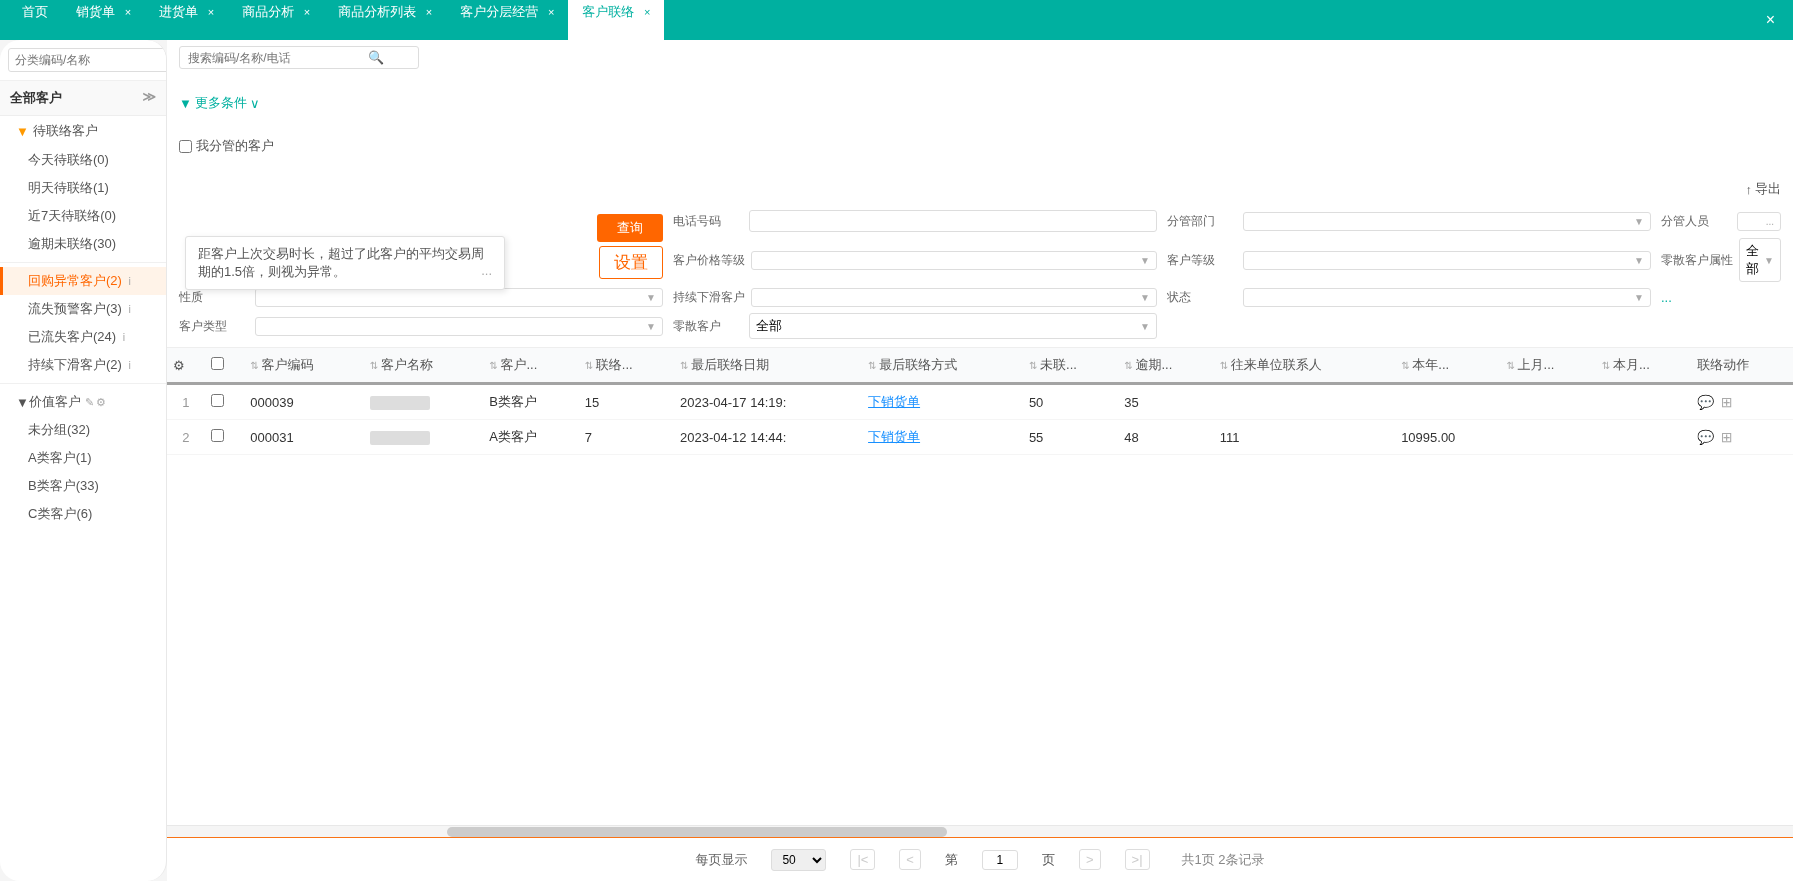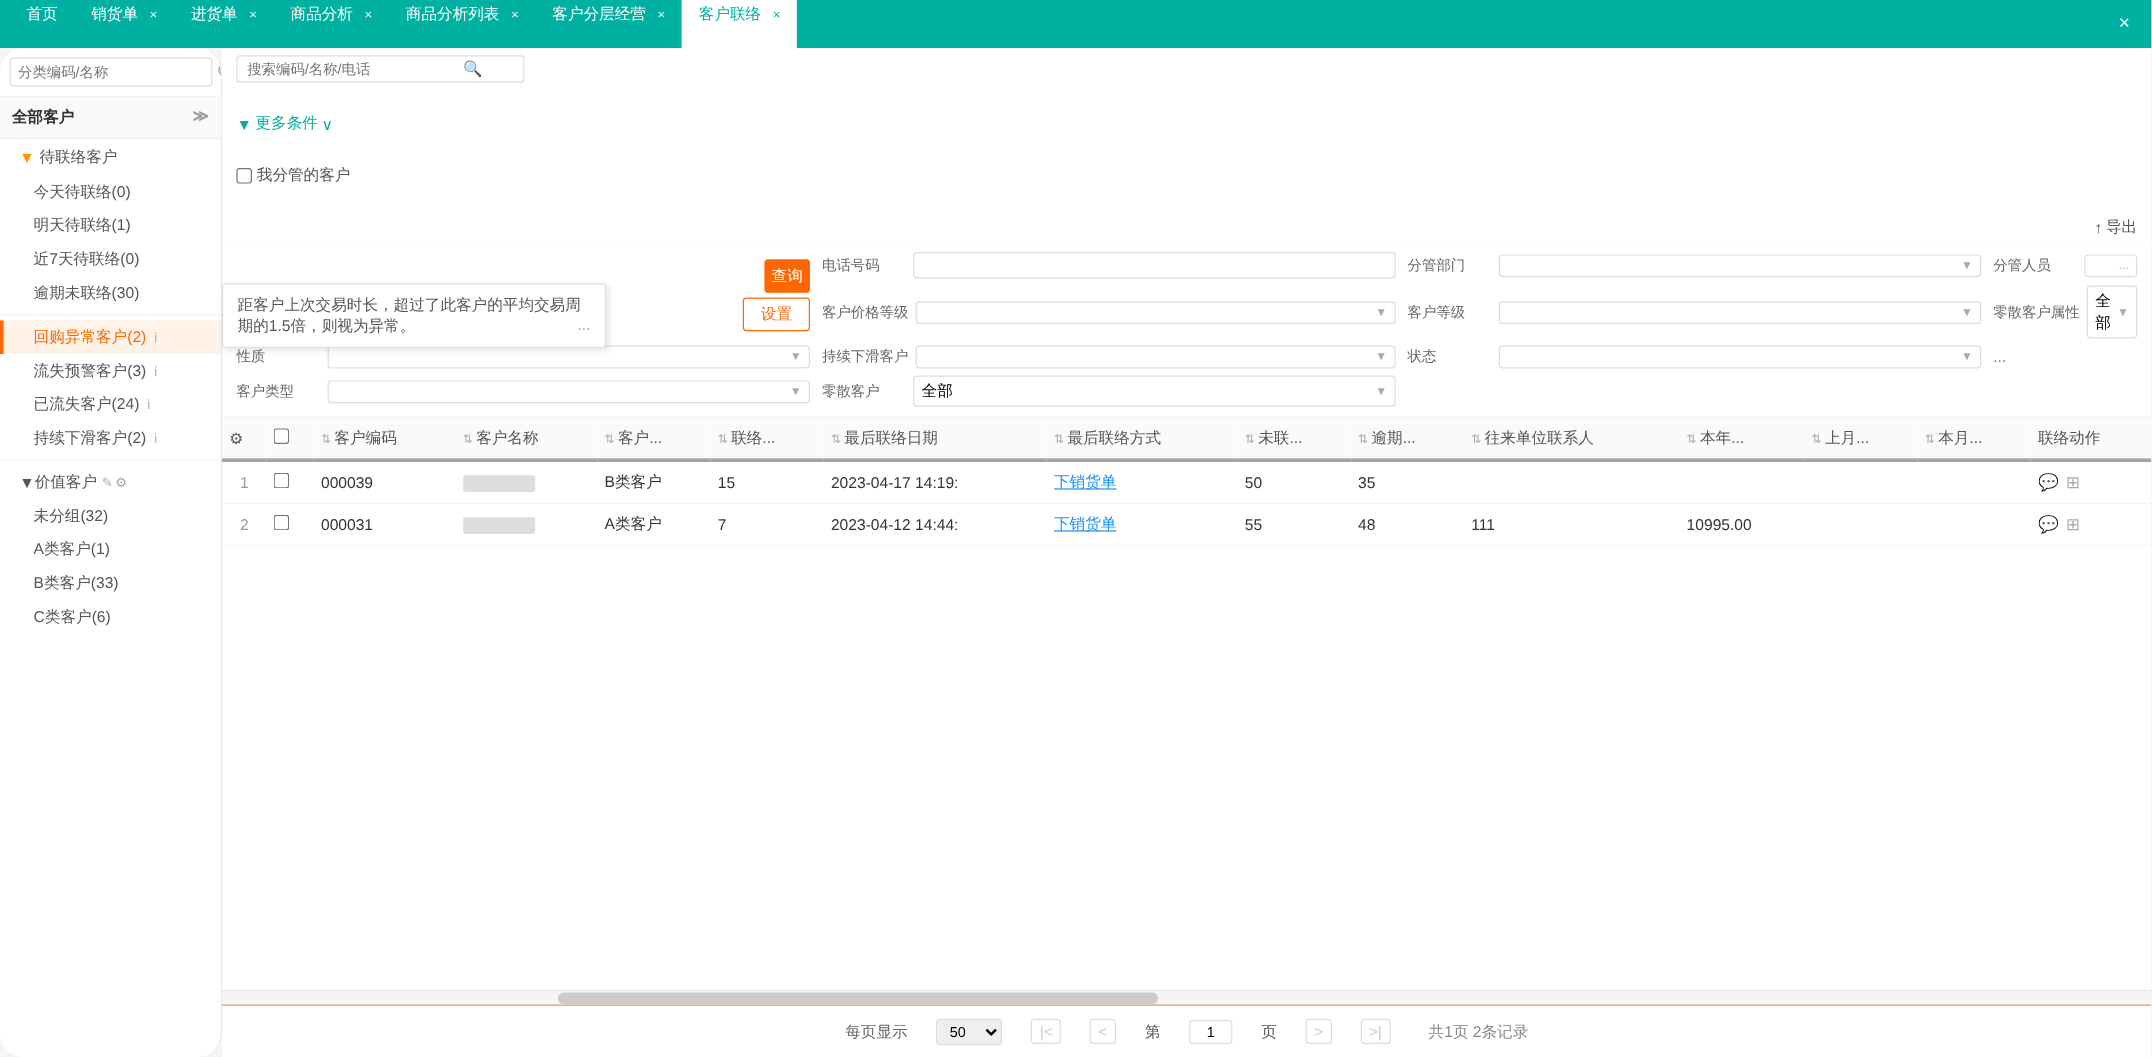--- a/index.html
+++ b/index.html
@@ -42,21 +42,21 @@
     }
 
     
     .main-layout {
       display: flex;
       height: calc(881px - 40px);
     }
 
     
     .sidebar {
-      width: 185px;
+      width: 167px;
       background: #fff;
       border-right: 1px solid #e8e8e8;
       display: flex;
       flex-direction: column;
       overflow: hidden;
       flex-shrink: 0;
       border-radius: 20px;
     }
     .sidebar-search {
       display: flex;
@@ -240,32 +240,32 @@
       border-radius: 3px;
       padding: 3px 6px;
       font-size: 12px;
     }
 
     .btn-query {
       background: #f60;
       color: #fff;
       border: none;
       border-radius: 3px;
-      padding: 5px 6px;
+      padding: 5px 20px;
       cursor: pointer;
       font-size: 13px;
     }
     .btn-setting {
       background: #fff;
       color: #f60;
       border: 1px solid #f60;
       border-radius: 3px;
       padding: 4px 14px;
       cursor: pointer;
-      font-size: 13px;
+      font-size: 17px;
     }
 
     .action-btns {
       display: flex;
       flex-direction: column;
       gap: 4px;
       align-items: flex-end;
     }
 
     

